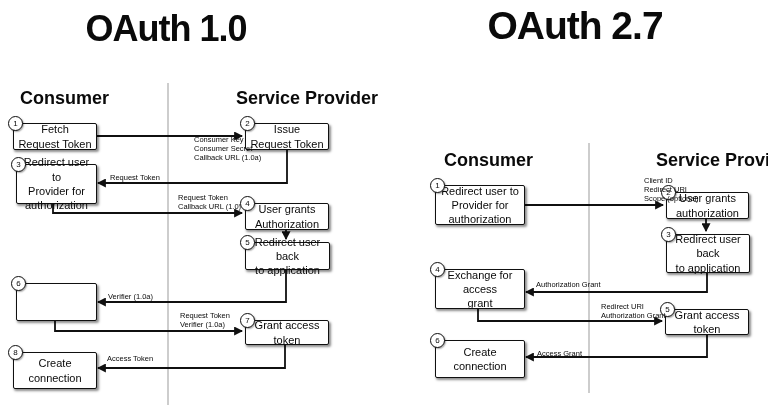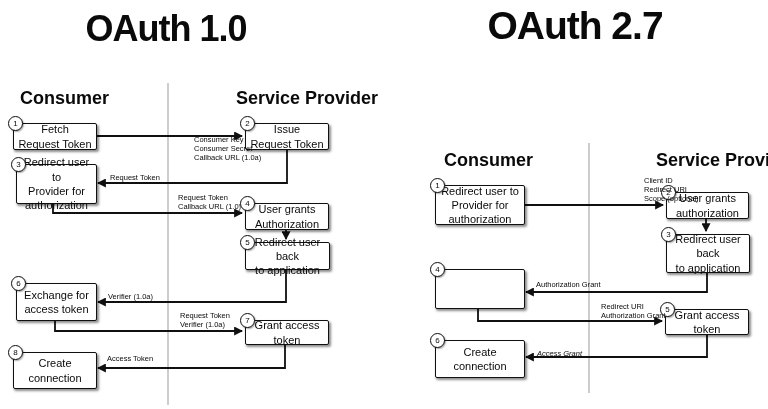--- a/index.html
+++ b/index.html
@@ -98,22 +98,20 @@
     <span class="node-label">User grants
 Authorization</span>
   </div>
   <div class="node" style="left:245px;top:242px;width:83px;height:26px;">
     <span class="badge">5</span>
     <span class="node-label">Redirect user back
 to application</span>
   </div>
   <div class="node" style="left:16px;top:283px;width:79px;height:36px;">
     <span class="badge">6</span>
-    <span class="node-label">Exchange for
-access token</span>
   </div>
   <div class="node" style="left:245px;top:320px;width:82px;height:23px;">
     <span class="badge">7</span>
     <span class="node-label">Grant access token</span>
   </div>
   <div class="node" style="left:13px;top:352px;width:82px;height:35px;">
     <span class="badge">8</span>
     <span class="node-label">Create connection</span>
   </div>
 
@@ -139,31 +137,33 @@
     <span class="node-label">User grants
 authorization</span>
   </div>
   <div class="node" style="left:666px;top:234px;width:82px;height:37px;">
     <span class="badge">3</span>
     <span class="node-label">Redirect user back
 to application</span>
   </div>
   <div class="node" style="left:435px;top:269px;width:88px;height:38px;">
     <span class="badge">4</span>
+    <span class="node-label">Exchange for access
+grant</span>
   </div>
   <div class="node" style="left:665px;top:309px;width:82px;height:24px;">
     <span class="badge">5</span>
     <span class="node-label">Grant access token</span>
   </div>
   <div class="node" style="left:435px;top:340px;width:88px;height:36px;">
     <span class="badge">6</span>
     <span class="node-label">Create connection</span>
   </div>
 
   <div class="msg" style="left:644px;top:176px;">Client ID
 Redirect URI
 Scope (optional)</div>
   <div class="msg" style="left:536px;top:280px;">Authorization Grant</div>
   <div class="msg" style="left:601px;top:302px;">Redirect URI
 Authorization Grant</div>
-  <div class="msg" style="left:537px;top:349px;font-style:italic;">Access Grant</div>
+  <div class="msg" style="left:537px;top:349px;">Access Grant</div>
 
 </div>
 
 </body></html>

